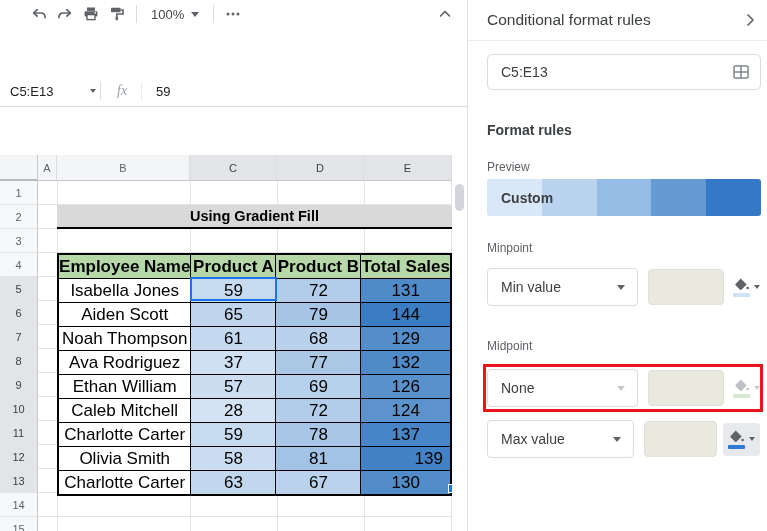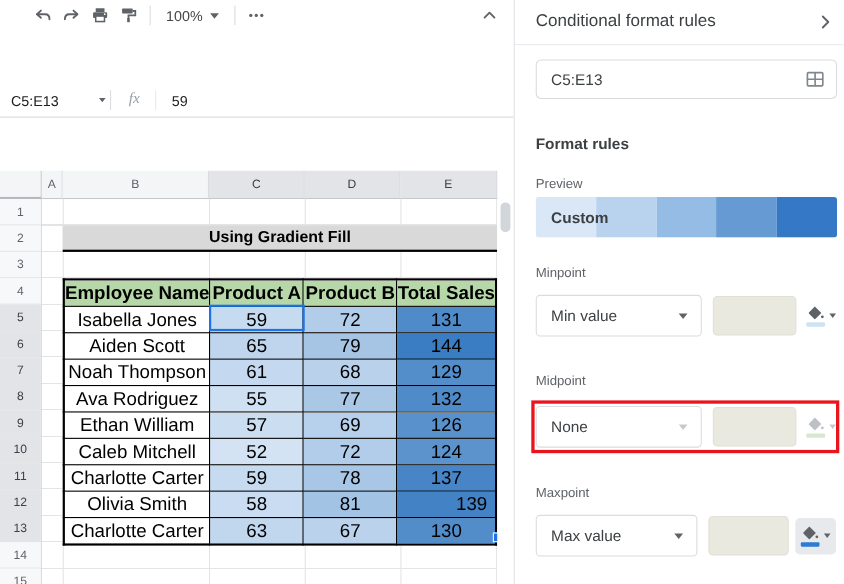--- a/index.html
+++ b/index.html
@@ -208,33 +208,33 @@
                 <td style="background: rgb(59, 125, 194);">144</td>
               </tr>
               <tr>
                 <td>Noah Thompson</td>
                 <td style="background: rgb(196, 217, 239);">61</td>
                 <td style="background: rgb(185, 209, 235);">68</td>
                 <td style="background: rgb(84, 142, 202);">129</td>
               </tr>
               <tr>
                 <td>Ava Rodriguez</td>
-                <td style="background: rgb(206, 224, 242);">55</td>
+                <td style="background: rgb(206, 224, 242);">37</td>
                 <td style="background: rgb(170, 199, 230);">77</td>
                 <td style="background: rgb(79, 138, 201);">132</td>
               </tr>
               <tr>
                 <td>Ethan William</td>
                 <td style="background: rgb(203, 221, 241);">57</td>
                 <td style="background: rgb(183, 208, 235);">69</td>
                 <td style="background: rgb(89, 145, 204);">126</td>
               </tr>
               <tr>
                 <td>Caleb Mitchell</td>
-                <td style="background: rgb(211, 227, 244);">52</td>
+                <td style="background: rgb(211, 227, 244);">28</td>
                 <td style="background: rgb(178, 205, 233);">72</td>
                 <td style="background: rgb(92, 147, 205);">124</td>
               </tr>
               <tr>
                 <td>Charlotte Carter</td>
                 <td style="background: rgb(199, 219, 240);">59</td>
                 <td style="background: rgb(168, 198, 230);">78</td>
                 <td style="background: rgb(71, 133, 198);">137</td>
               </tr>
               <tr>
@@ -337,21 +337,20 @@
             <svg width="15" height="13" viewBox="0 0 16 14" fill="currentColor">
                 <path d="M7.2 0.6 L13.6 7 L7.9 12.7 Q7.2 13.4 6.5 12.7 L1.6 7.8 Q0.9 7.1 1.6 6.4 Z"></path>
                 <circle cx="14.6" cy="10.8" r="1.4"></circle>
               </svg>
             <span class="swatch-underline" style="background: rgb(215, 232, 210);"></span>
           </span>
           <span class="caret small"></span>
         </div>
       </div>
 
-      <div class="sub-label maxpoint">Maxpoint</div>
       <div class="point-row max">
         <div class="select">
           <span>Max value</span>
           <span class="caret"></span>
         </div>
         <div class="disabled-input"></div>
         <div class="bucket-cluster boxed">
           <span class="bucket">
             <svg width="15" height="13" viewBox="0 0 16 14" fill="currentColor">
                 <path d="M7.2 0.6 L13.6 7 L7.9 12.7 Q7.2 13.4 6.5 12.7 L1.6 7.8 Q0.9 7.1 1.6 6.4 Z"></path>

